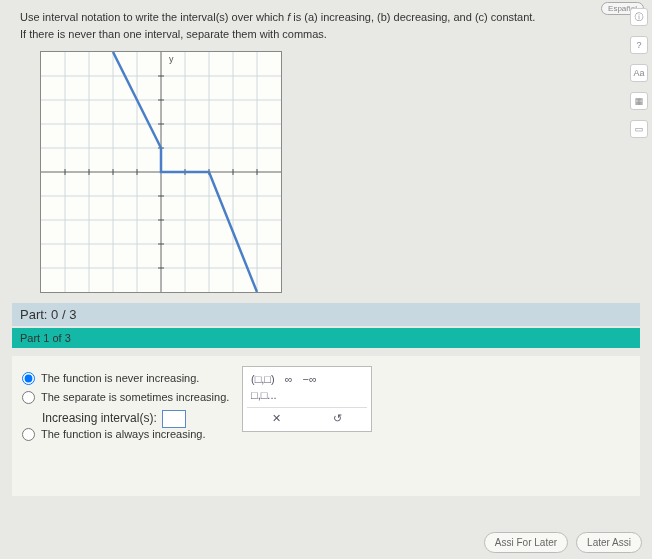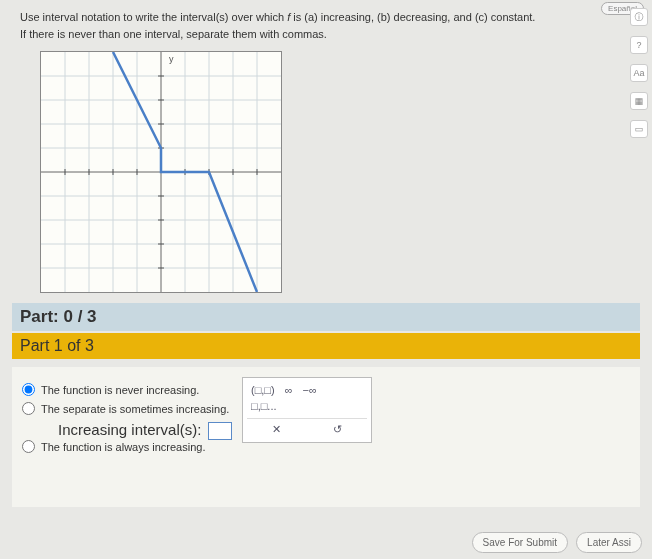--- a/index.html
+++ b/index.html
@@ -1,27 +1,27 @@
 <!DOCTYPE html>
 <html><head>
 <meta charset="utf-8">
 <style>
 body{margin:0;background:#e8e8e5;font-family:Arial,sans-serif;font-size:11px;color:#333;position:relative;width:652px;height:559px;overflow:hidden}
 .content{padding:8px 12px}
 .instr{margin:2px 8px;line-height:1.4}
 .instr i{font-style:italic}
 .graph-container{margin:8px 0 8px 28px}
 svg.grid{background:#fdfdf9;border:1px solid #888}
-.part-progress{background:#c8d8e0;padding:4px 8px;margin:8px 0 2px 0;font-weight:bold;font-size:17px}
-.part-header{background:#eab308;padding:4px 8px;margin:0 0 8px 0;font-size:16px}
+.part-progress{background:#c8d8e0;padding:4px 8px;margin:8px 0 2px 0;font-weight:normal;font-size:13px}
+.part-header{background:#14b8a6;padding:4px 8px;margin:0 0 8px 0;font-size:11px}
 .part-body{background:#f4f4ef;padding:10px;position:relative;min-height:120px}
-.opt{display:flex;align-items:flex-end;margin:6px 0;gap:6px}
+.opt{display:flex;align-items:center;margin:6px 0;gap:6px}
 .opt input[type=radio]{margin:0}
 .opt label{font-size:11px}
-.inclab{margin-left:36px;font-size:15px;margin-top:2px}
+.inclab{margin-left:20px;font-size:12px;margin-top:2px}
 .ansbox{display:inline-block;width:22px;height:16px;border:1px solid #5a8ac8;background:#fff;vertical-align:middle;margin-left:2px}
 .palette{position:absolute;left:230px;top:10px;width:120px;border:1px solid #bbb;background:#fff;padding:4px}
 .palette .row{display:flex;gap:10px;padding:2px 4px;font-size:11px;color:#556}
 .palette .row span{cursor:pointer}
 .palette .row.btm{border-top:1px solid #ddd;margin-top:4px;padding-top:4px;justify-content:space-around}
 .right-rail{position:absolute;right:4px;top:8px;display:flex;flex-direction:column;gap:10px;align-items:center}
 .rr{width:16px;height:16px;border:1px solid #ccc;border-radius:3px;background:#fff;font-size:9px;display:flex;align-items:center;justify-content:center;color:#888}
 .top-btn{position:absolute;right:8px;top:2px;border:1px solid #aaa;border-radius:10px;padding:1px 6px;font-size:8px;background:#f5f5f5;color:#888}
 .footer{position:absolute;bottom:6px;right:10px;display:flex;gap:8px}
 .fbtn{border:1px solid #bbb;border-radius:12px;padding:4px 10px;font-size:10px;background:#f8f8f5;color:#666}
@@ -124,15 +124,15 @@
       </div>
       <div class="row btm">
         <span>✕</span>
         <span>↺</span>
       </div>
     </div>
   </div>
 </div>
 
 <div class="footer">
-  <div class="fbtn">Save For Submit</div>
+  <div class="fbtn">Assi For Later</div>
   <div class="fbtn">Later Assi</div>
 </div>
 
 </body></html>

